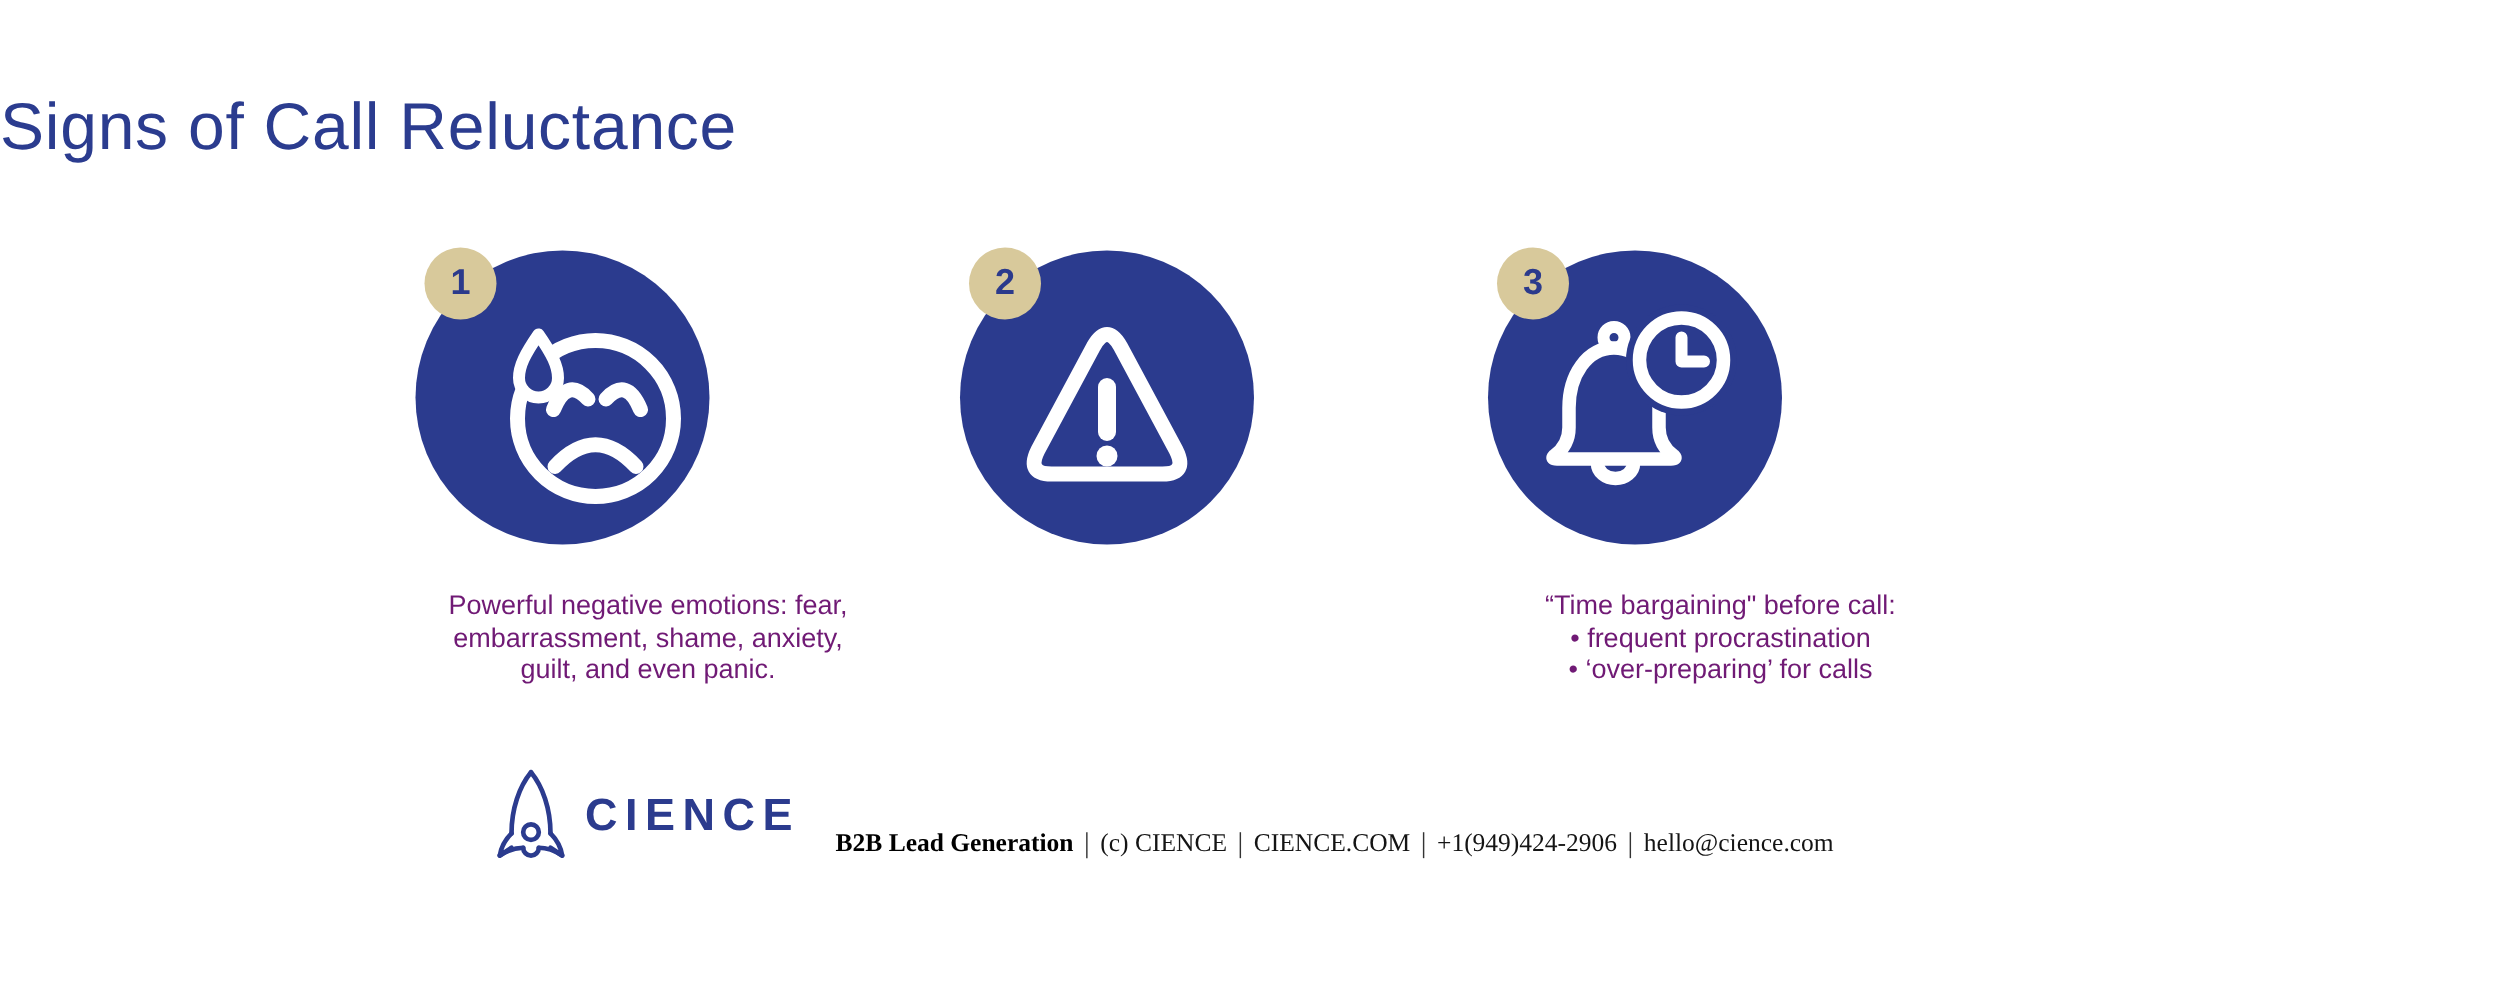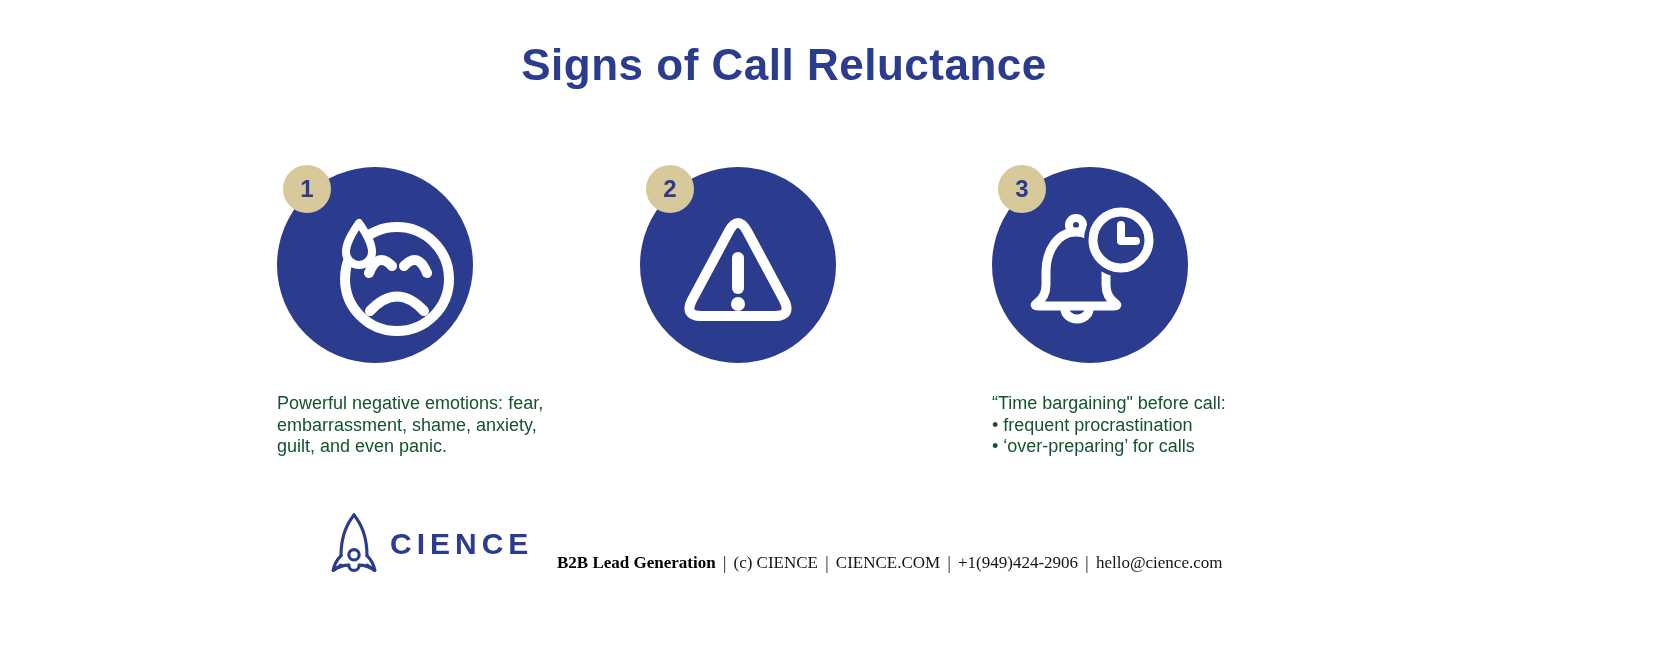--- a/index.html
+++ b/index.html
@@ -1,40 +1,41 @@
 <!DOCTYPE html>
 <html><head>
 <meta charset="utf-8">
 <style>
   html,body{margin:0;padding:0;}
   body{
     width:1667px;height:666px;background:#ffffff;position:relative;
     font-family:"Liberation Sans", sans-serif;overflow:hidden;
   }
   .title{
-    position:absolute;top:40px;left:0;width:1568px;text-align:center;
-    font-size:44px;font-weight:bold;color:#2b3c8f;letter-spacing:0.5px;
+    position:absolute;top:60px;left:0;width:1568px;text-align:left;
+    font-size:44px;font-weight:normal;color:#2b3c8f;letter-spacing:0.5px;
   }
   .col{position:absolute;top:167px;width:310px;}
   .col-1{left:277px;}
   .col-2{left:640px;}
   .col-3{left:992px;}
   .big-circle{
     position:relative;width:196px;height:196px;border-radius:50%;
     background:#2b3b8e;
   }
   .badge{
     position:absolute;left:6px;top:-2px;width:48px;height:48px;border-radius:50%;
     background:#d8c99b;color:#2b3a8c;font-weight:bold;font-size:24px;
     display:flex;align-items:center;justify-content:center;z-index:2;
   }
   .icon-svg{position:absolute;left:0;top:0;width:196px;height:196px;}
   .desc{
-    margin-top:30px;font-size:18px;line-height:21.5px;color:#14532d;
+    margin-top:30px;font-size:18px;line-height:21.5px;color:#701a75;
     white-space:pre-line;
+    text-align:center;
   }
   .footer{position:absolute;left:0;top:0;width:1491px;height:666px;pointer-events:none;}
   .rocket{position:absolute;left:328px;top:512px;width:52px;height:63px;}
   .brand{
     position:absolute;left:390px;top:527px;font-size:30px;font-weight:bold;
     letter-spacing:5px;color:#2b3b8e;
   }
   .footer-info{
     position:absolute;left:557px;top:551px;font-size:17px;color:#141414;
     white-space:nowrap;

